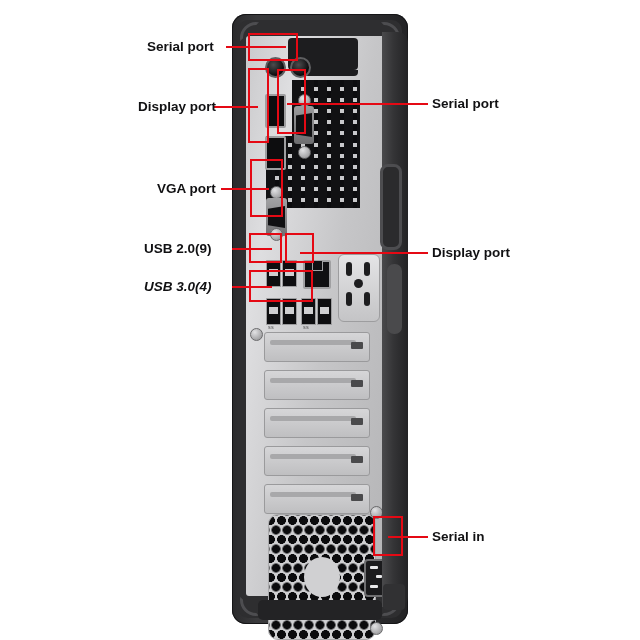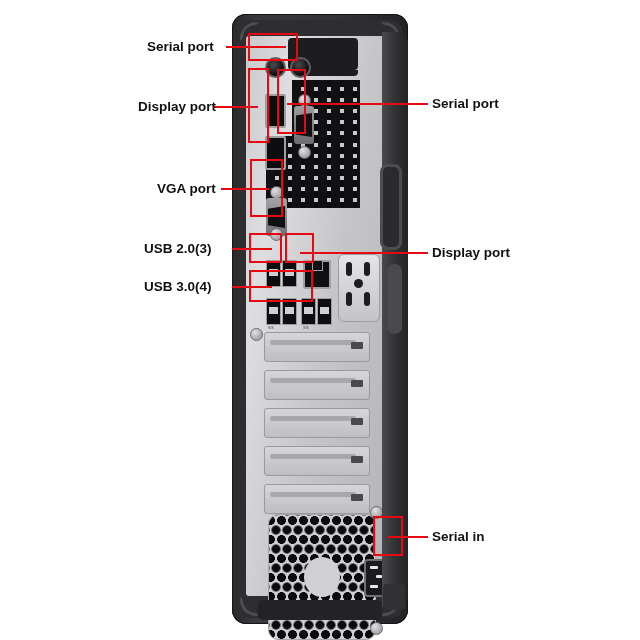--- a/index.html
+++ b/index.html
@@ -278,19 +278,19 @@
   <div class="leader" style="left:221px;top:188px;width:48px;"></div>
   <div class="leader" style="left:232px;top:248px;width:40px;"></div>
   <div class="leader" style="left:232px;top:286px;width:40px;"></div>
   <div class="leader" style="left:287px;top:103px;width:141px;"></div>
   <div class="leader" style="left:300px;top:252px;width:128px;"></div>
   <div class="leader" style="left:388px;top:536px;width:40px;"></div>
 
   <div class="callout" style="left:147px;top:39px;">Serial port</div>
   <div class="callout" style="left:138px;top:99px;">Display port</div>
   <div class="callout" style="left:157px;top:181px;">VGA port</div>
-  <div class="callout" style="left:144px;top:241px;">USB 2.0(3)</div>
-  <div class="callout" style="left:144px;top:279px;">USB 3.0(4)</div>
+  <div class="callout" style="left:144px;top:241px;">USB 2.0(9)</div>
+  <div class="callout" style="left:144px;top:279px;font-style:italic;">USB 3.0(4)</div>
   <div class="callout" style="left:432px;top:96px;text-align:center;">Serial port</div>
   <div class="callout" style="left:432px;top:245px;">Display port</div>
   <div class="callout" style="left:432px;top:529px;">Serial in</div>
 
 </div>
 
 </body></html>

